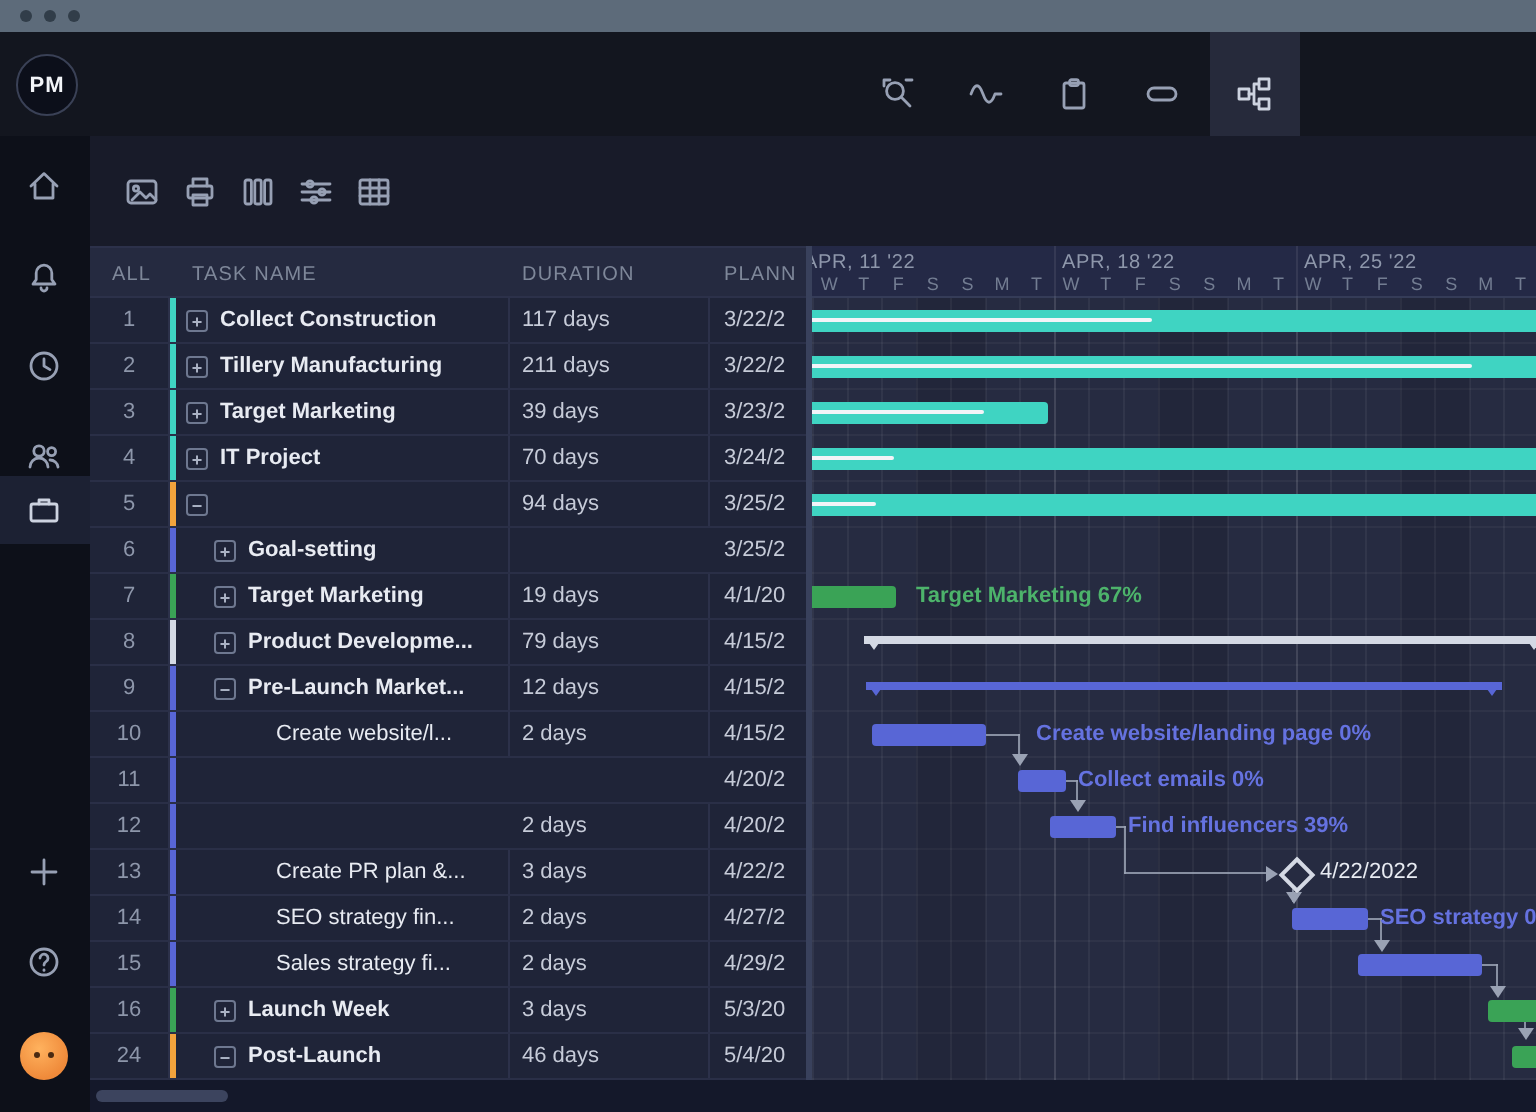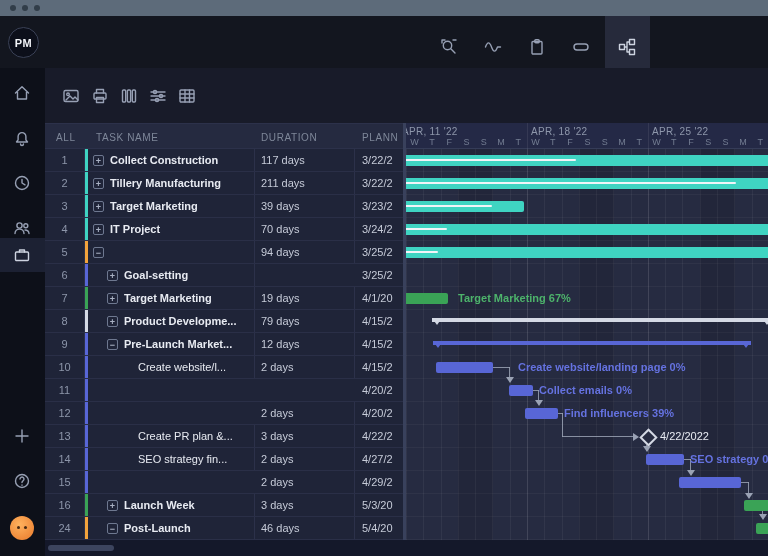--- a/index.html
+++ b/index.html
@@ -341,20 +341,23 @@
         <div class="tstrip" style="background: rgb(88, 102, 214);"></div>
         <div class="tname" style="padding-left: 53px;">
           <span>SEO strategy fin...</span>
         </div>
         <div class="tdur">2 days</div>
         <div class="tstart">4/27/2</div>
       </div>
       <div class="trow" style="top: 322px;">
         <div class="tnum">15</div>
         <div class="tstrip" style="background: rgb(88, 102, 214);"></div>
+        <div class="tname" style="padding-left: 53px;">
+          <span>Sales strategy fi...</span>
+        </div>
         <div class="tdur">2 days</div>
         <div class="tstart">4/29/2</div>
       </div>
       <div class="trow" style="top: 345px;">
         <div class="tnum">16</div>
         <div class="tstrip" style="background: rgb(58, 163, 86);"></div>
         <div class="tname bold" style="padding-left: 22px;">
           <div class="ttoggle">+</div>
           <span>Launch Week</span>
         </div>

